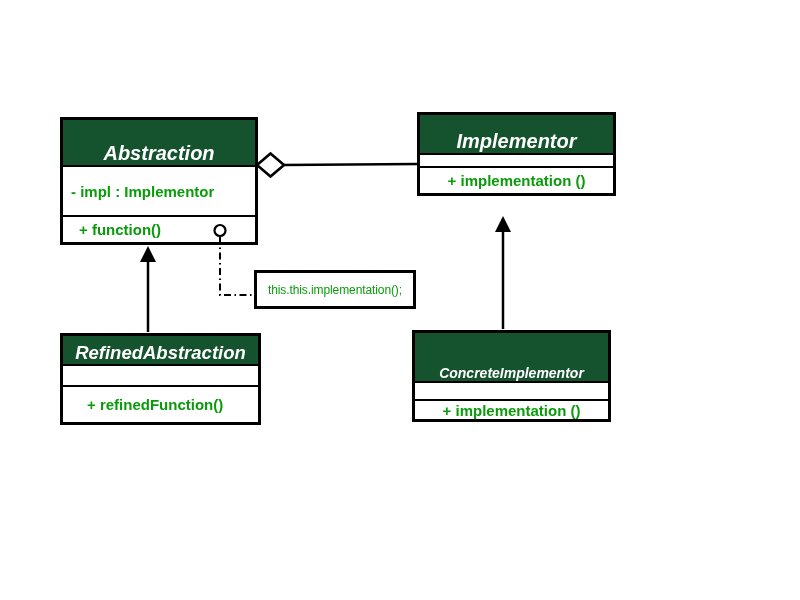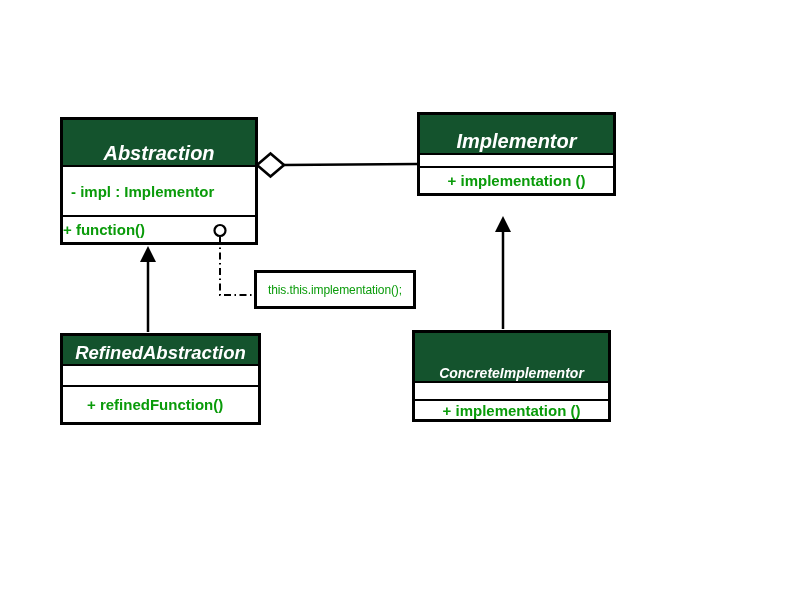--- a/index.html
+++ b/index.html
@@ -35,21 +35,21 @@
     display: flex; align-items: center;
     white-space: nowrap; overflow: hidden;
     font-size: 15px;
   }
   .class-methods { flex: 1 1 auto; }
 
   
   #box-abstraction { left: 60px; top: 117px; width: 198px; height: 128px; }
   #box-abstraction .class-header  { height: 45px; font-size: 20px; }
   #box-abstraction .class-attrs   { height: 50px; padding-left: 8px; }
-  #box-abstraction .class-methods { }
+  #box-abstraction .class-methods { padding-left: 16px; }
 
   
   #box-implementor { left: 417px; top: 112px; width: 199px; height: 84px; }
   #box-implementor .class-header  { height: 38px; font-size: 20px; }
   #box-implementor .class-attrs   { height: 13px; }
   #box-implementor .class-methods { justify-content: center; }
 
   
   #box-refined { left: 60px; top: 333px; width: 201px; height: 92px; }
   #box-refined .class-header  { height: 28px; font-size: 18.5px; }

